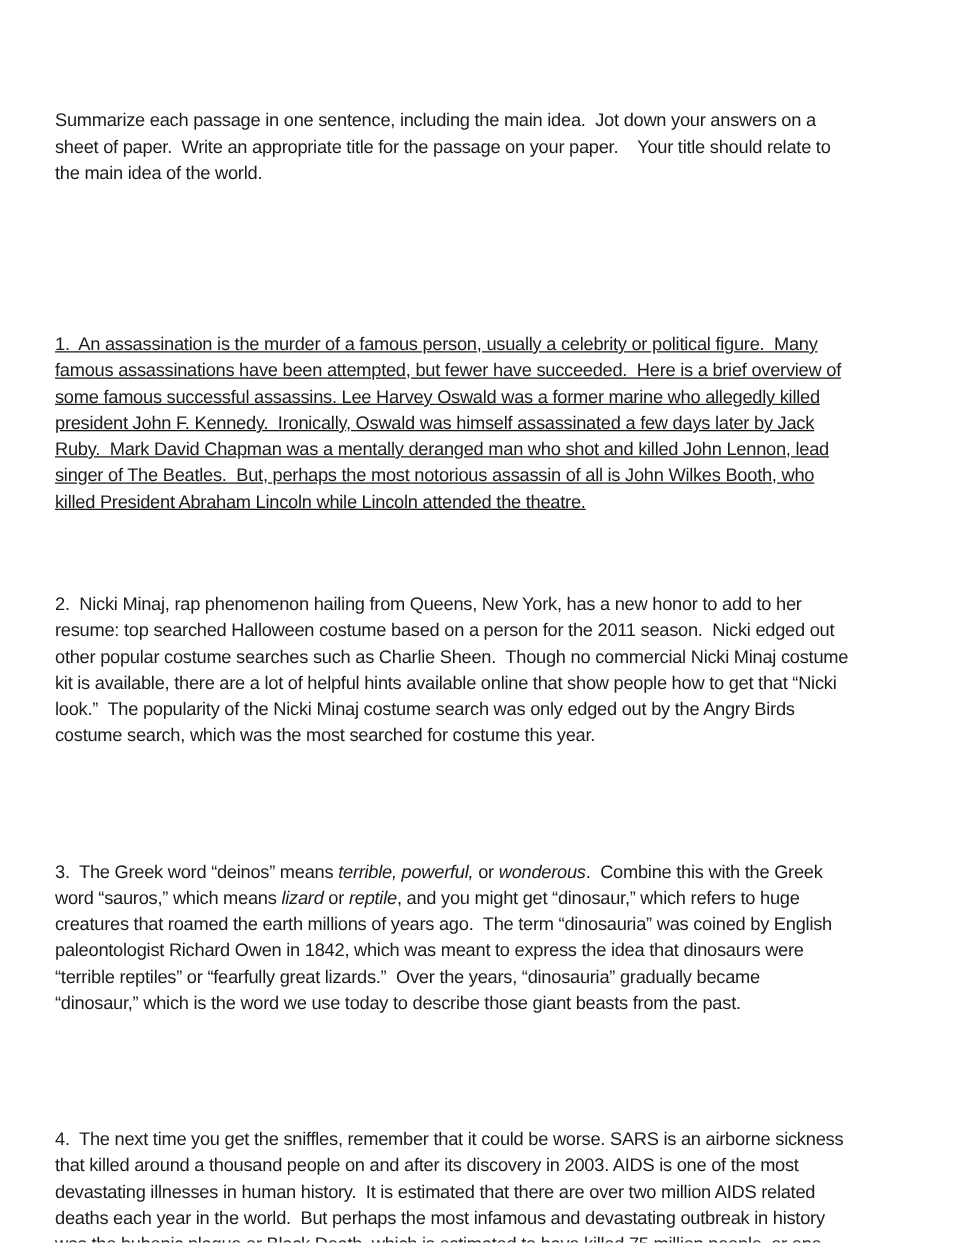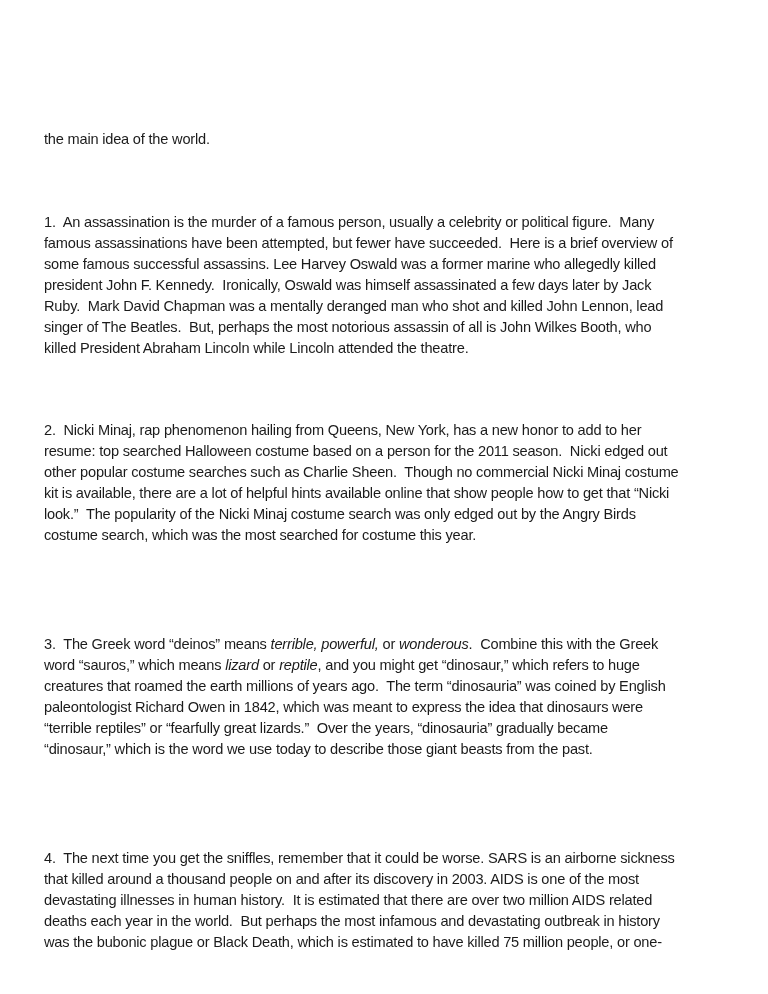--- a/index.html
+++ b/index.html
@@ -32,29 +32,29 @@
     white-space: pre;
     color: #1b1b1b;
   }
   .para {
     margin: 0;
     white-space: pre;
   }
   .para em {
     font-style: italic;
   }
-  .gap-p1 { margin-top: 20px; }
+  .gap-p1 { margin-top: 74px; text-decoration: underline; }
   .gap-p2 { margin-top: 19px; }
   .gap-p3 { margin-top: 46px; }
   .gap-p4 { margin-top: 46px; }
 </style>
 </head>
 <body>
 
 <div class="page">
   <div class="doc">
-    <p class="para"><br><br><span>the main idea of the world.</span></p>
+    <p class="para"><span>Summarize each passage in one sentence, including the main idea.  Jot down your answers on a</span><br><span>sheet of paper.  Write an appropriate title for the passage on your paper.    Your title should relate to</span><br><span>the main idea of the world.</span></p>
     <p class="para gap-p1"><span>1.  An assassination is the murder of a famous person, usually a celebrity or political figure.  Many</span><br><span>famous assassinations have been attempted, but fewer have succeeded.  Here is a brief overview of</span><br><span>some famous successful assassins. Lee Harvey Oswald was a former marine who allegedly killed</span><br><span>president John F. Kennedy.  Ironically, Oswald was himself assassinated a few days later by Jack</span><br><span>Ruby.  Mark David Chapman was a mentally deranged man who shot and killed John Lennon, lead</span><br><span>singer of The Beatles.  But, perhaps the most notorious assassin of all is John Wilkes Booth, who</span><br><span>killed President Abraham Lincoln while Lincoln attended the theatre.</span></p>
     <p class="para gap-p2"><span>2.  Nicki Minaj, rap phenomenon hailing from Queens, New York, has a new honor to add to her</span><br><span>resume: top searched Halloween costume based on a person for the 2011 season.  Nicki edged out</span><br><span>other popular costume searches such as Charlie Sheen.  Though no commercial Nicki Minaj costume</span><br><span>kit is available, there are a lot of helpful hints available online that show people how to get that “Nicki</span><br><span>look.”  The popularity of the Nicki Minaj costume search was only edged out by the Angry Birds</span><br><span>costume search, which was the most searched for costume this year.</span></p>
     <p class="para gap-p3"><span>3.  The Greek word “deinos” means </span><em>terrible, powerful,</em><span> or </span><em>wonderous</em><span>.  Combine this with the Greek</span><br><span>word “sauros,” which means </span><em>lizard</em><span> or </span><em>reptile</em><span>, and you might get “dinosaur,” which refers to huge</span><br><span>creatures that roamed the earth millions of years ago.  The term “dinosauria” was coined by English</span><br><span>paleontologist Richard Owen in 1842, which was meant to express the idea that dinosaurs were</span><br><span>“terrible reptiles” or “fearfully great lizards.”  Over the years, “dinosauria” gradually became</span><br><span>“dinosaur,” which is the word we use today to describe those giant beasts from the past.</span></p>
     <p class="para gap-p4"><span>4.  The next time you get the sniffles, remember that it could be worse. SARS is an airborne sickness</span><br><span>that killed around a thousand people on and after its discovery in 2003. AIDS is one of the most</span><br><span>devastating illnesses in human history.  It is estimated that there are over two million AIDS related</span><br><span>deaths each year in the world.  But perhaps the most infamous and devastating outbreak in history</span><br><span>was the bubonic plague or Black Death, which is estimated to have killed 75 million people, or one-</span><br></p>
   </div>
 </div>
 
 </body></html>

